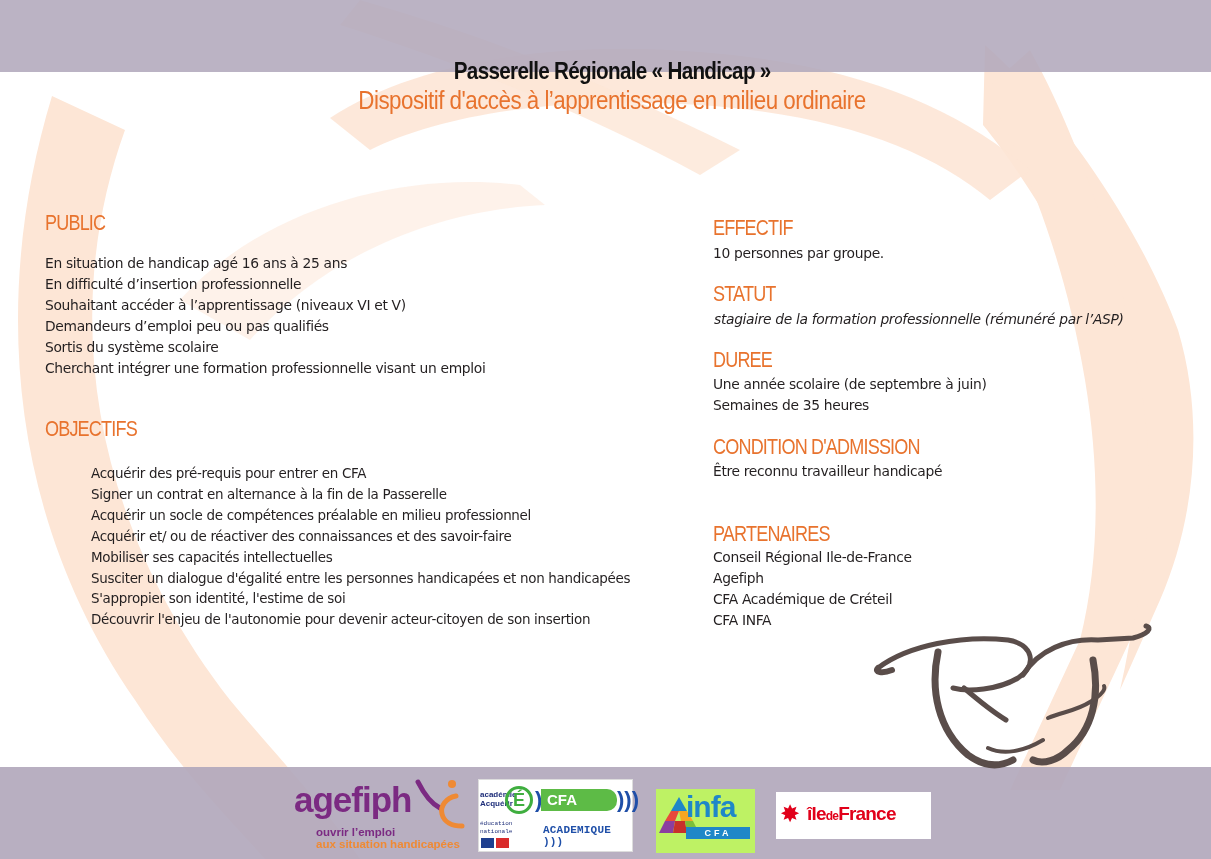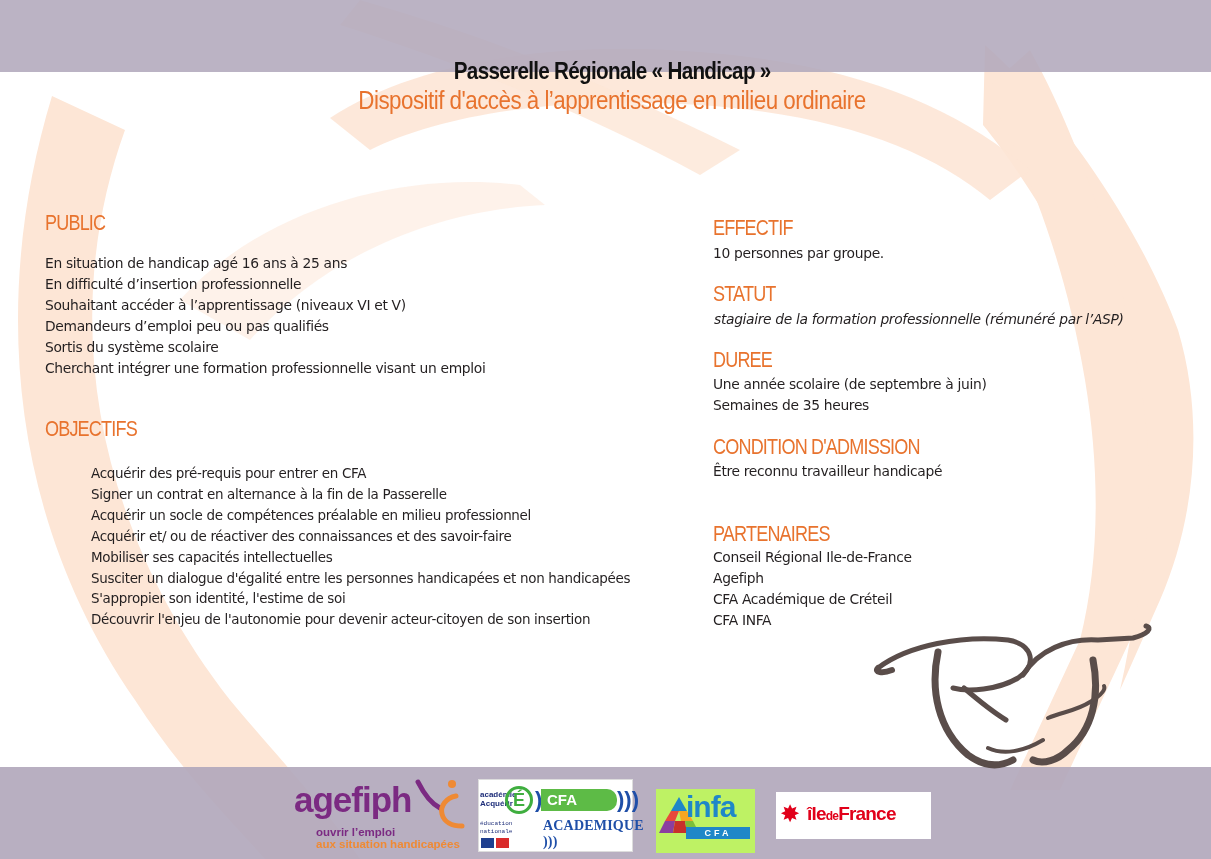--- a/index.html
+++ b/index.html
@@ -58,21 +58,21 @@
     .agefiph-tag2 { position: absolute; left: 24px; top: 60px; font-size: 11.5px; color: #ef8a34; font-family: "Liberation Sans", sans-serif; font-weight: bold; white-space: nowrap; }
     .agefiph-figure { position: absolute; left: 118px; top: 0px; width: 56px; height: 52px; }
 
     .logo-cfa-aca { left: 478px; top: 779px; width: 155px; height: 73px; background: #ffffff; border: 1px solid #ddd; }
     .cfa-aca-left1 { position: absolute; left: 1px; top: 10px; font-size: 8px; color: #1f2f7a; font-family: "Liberation Sans", sans-serif; font-weight: bold; line-height: 9px; text-align: center; width: 30px; }
     .cfa-aca-left2 { position: absolute; left: 1px; top: 40px; font-size: 6px; color: #1f2f7a; font-family: "Liberation Mono", monospace; line-height: 8px; }
     .cfa-aca-flag { position: absolute; left: 2px; top: 58px; width: 28px; height: 10px; background: linear-gradient(90deg, #1f3f8f 0 45%, #ffffff 45% 55%, #d92b2b 55% 100%); }
     .cfa-aca-e { position: absolute; left: 26px; top: 6px; width: 28px; height: 28px; border-radius: 50%; border: 3px solid #3fae3f; color: #3fae3f; font-weight: bold; font-size: 18px; text-align: center; line-height: 22px; font-family: "Liberation Sans", sans-serif; }
     .cfa-aca-bar { position: absolute; left: 62px; top: 9px; width: 76px; height: 22px; background: #5dbb46; color: #ffffff; font-weight: bold; font-size: 15px; line-height: 22px; padding-left: 6px; font-family: "Liberation Sans", sans-serif; border-radius: 0 10px 10px 0; }
     .cfa-aca-arc { position: absolute; top: 8px; color: #1f4fa8; font-size: 22px; font-weight: bold; line-height: 24px; font-family: "Liberation Sans", sans-serif; }
-    .cfa-aca-sub { position: absolute; left: 64px; top: 38px; font-size: 14px; color: #1f4fa8; font-weight: bold; font-family: Liberation Serif, serif; letter-spacing: 0.2px; }
+    .cfa-aca-sub { position: absolute; left: 64px; top: 44px; font-size: 11px; color: #1f4fa8; font-weight: bold; font-family: Liberation Mono, monospace; letter-spacing: 0.2px; }
 
     .logo-infa { left: 656px; top: 789px; width: 99px; height: 64px; background: #bef264; }
     .infa-word { position: absolute; left: 30px; top: 0px; font-family: "Liberation Sans", sans-serif; font-weight: bold; font-size: 30px; color: #1f87c8; letter-spacing: -1px; line-height: 36px; }
     .infa-bar { position: absolute; left: 30px; top: 38px; width: 64px; height: 12px; background: #1f87c8; color: #fff; font-size: 9px; font-weight: bold; text-align: center; line-height: 12px; letter-spacing: 3px; font-family: "Liberation Sans", sans-serif; }
     .infa-pyramid { position: absolute; left: 3px; top: 8px; width: 40px; height: 42px; }
 
     .logo-idf { left: 776px; top: 792px; width: 155px; height: 47px; background: #ffffff; }
     .idf-star { position: absolute; left: 4px; top: 9px; font-size: 24px; color: #e1001a; line-height: 26px; font-family: "DejaVu Sans", sans-serif; }
     .idf-text { position: absolute; left: 31px; top: 10px; font-family: "Liberation Sans", sans-serif; font-weight: bold; font-size: 19px; color: #e1001a; letter-spacing: -0.8px; line-height: 24px; white-space: nowrap; }
     .idf-text .de { font-weight: bold; font-size: 12px; }

